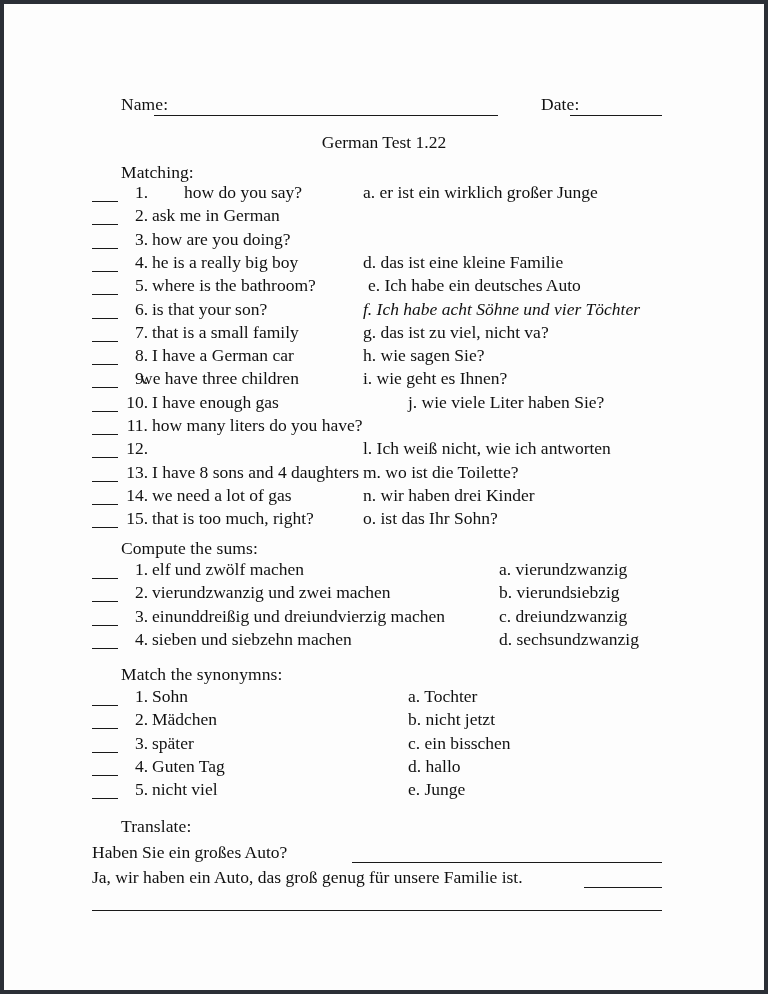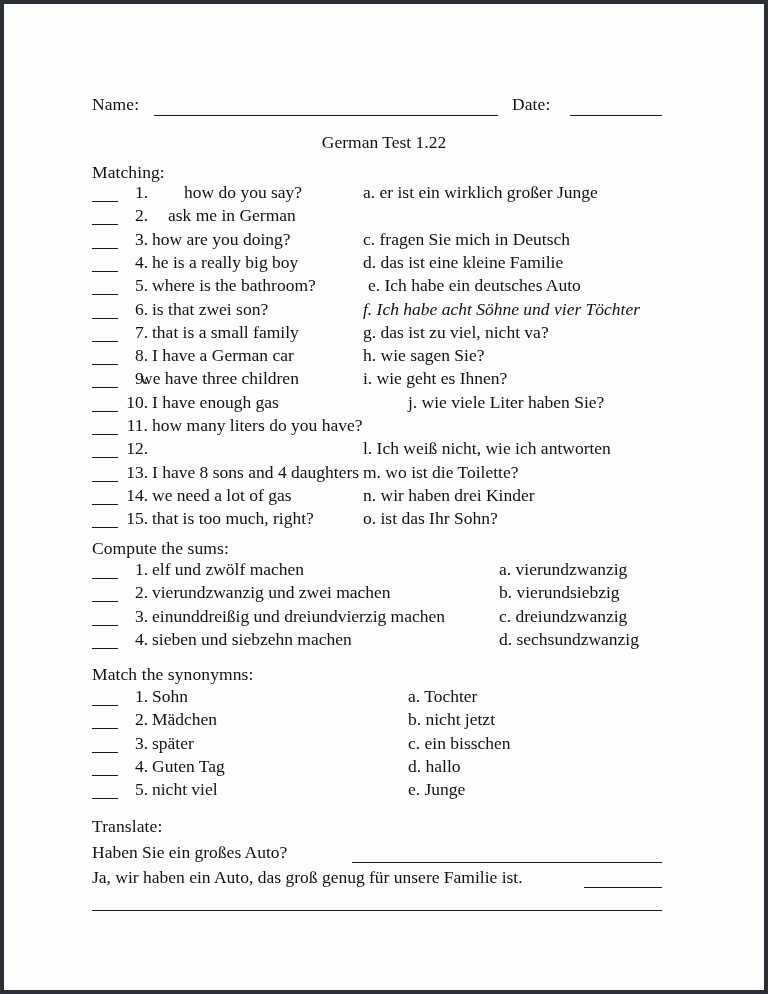--- a/index.html
+++ b/index.html
@@ -32,20 +32,21 @@
     background: #fdfdfd;
   }
 
   
   .t {
     position: absolute;
     white-space: nowrap;
     font-size: 17.5px;
     line-height: 1;
     letter-spacing: 0.1px;
+    margin-left: 29px;
   }
 
   .blankline {
     position: absolute;
     border-bottom: 1.6px solid #1a1a1a;
     height: 0;
   }
 
   
   #name-label { left: 88px; top: 92px; }
@@ -136,44 +137,43 @@
     <div id="matching-rows">
         <div class="row" style="top: 180px;">
           <span class="row-blank" style="left: 88px;"></span>
           <span class="row-num" style="left: 114px;">1.</span>
           <span class="row-text" style="left: 148px; margin-left: 32px;">how do you say?</span>
           <span class="opt" style="left: 359px;">a. er ist ein wirklich großer Junge</span>
         </div>
         <div class="row" style="top: 203.3px;">
           <span class="row-blank" style="left: 88px;"></span>
           <span class="row-num" style="left: 114px;">2.</span>
-          <span class="row-text" style="left: 164px;">ask me in German</span>
+          <span class="row-text" style="left: 148px;">ask me in German</span>
         </div>
         <div class="row" style="top: 226.6px;">
           <span class="row-blank" style="left: 88px;"></span>
           <span class="row-num" style="left: 114px;">3.</span>
           <span class="row-text" style="left: 148px;">how are you doing?</span>
-          <span class="opt" style="left: 359px;">c. fragen Sie mich in Deutsch</span>
         </div>
         <div class="row" style="top: 249.9px;">
           <span class="row-blank" style="left: 88px;"></span>
           <span class="row-num" style="left: 114px;">4.</span>
           <span class="row-text" style="left: 148px;">he is a really big boy</span>
           <span class="opt" style="left: 359px;">d. das ist eine kleine Familie</span>
         </div>
         <div class="row" style="top: 273.2px;">
           <span class="row-blank" style="left: 88px;"></span>
           <span class="row-num" style="left: 114px;">5.</span>
           <span class="row-text" style="left: 148px;">where is the bathroom?</span>
           <span class="opt" style="left: 364px; text-align: right;">e. Ich habe ein deutsches Auto</span>
         </div>
         <div class="row" style="top: 296.5px;">
           <span class="row-blank" style="left: 88px;"></span>
           <span class="row-num" style="left: 114px;">6.</span>
-          <span class="row-text" style="left: 148px;">is that zwei son?</span>
+          <span class="row-text" style="left: 148px;">is that your son?</span>
           <span class="opt" style="left: 359px; font-style: italic;">f. Ich habe acht Söhne und vier Töchter</span>
         </div>
         <div class="row" style="top: 319.8px;">
           <span class="row-blank" style="left: 88px;"></span>
           <span class="row-num" style="left: 114px;">7.</span>
           <span class="row-text" style="left: 148px;">that is a small family</span>
           <span class="opt" style="left: 359px;">g. das ist zu viel, nicht va?</span>
         </div>
         <div class="row" style="top: 343.1px;">
           <span class="row-blank" style="left: 88px;"></span>

